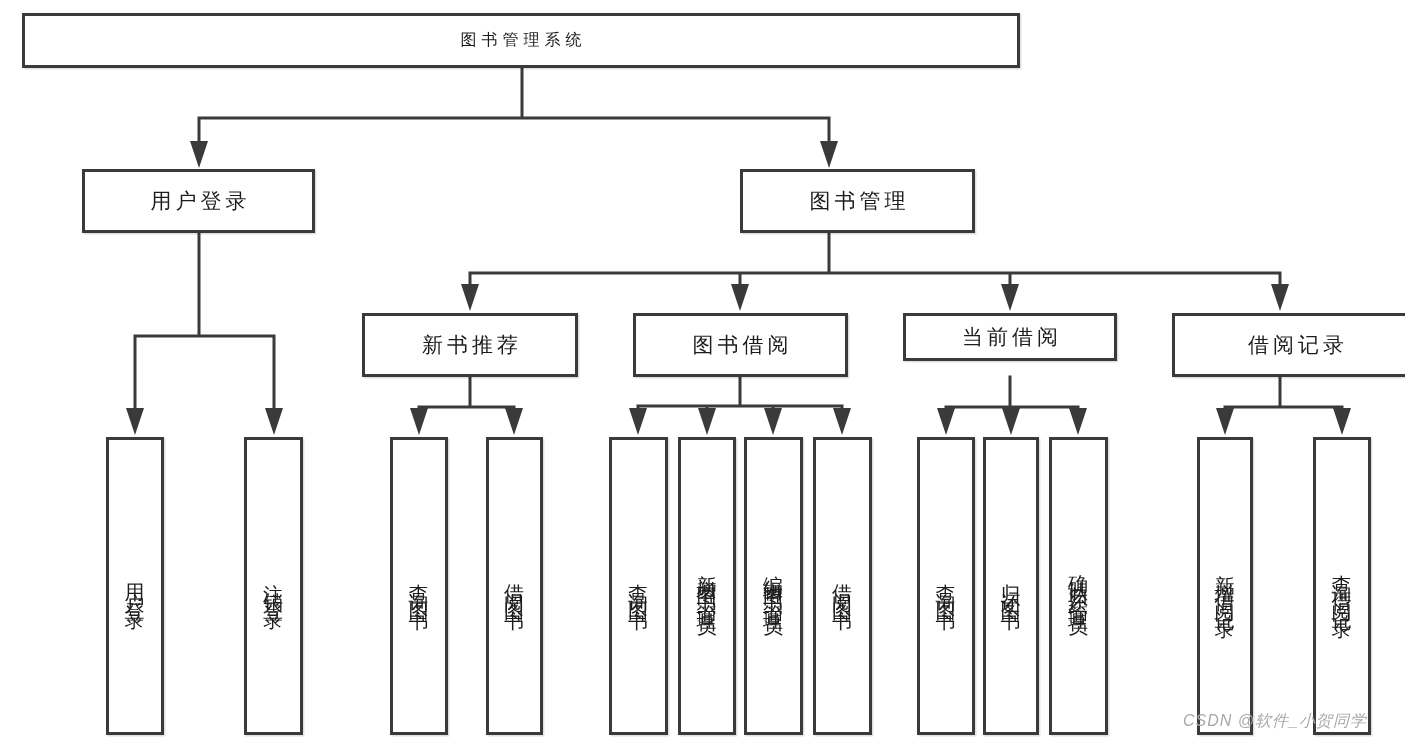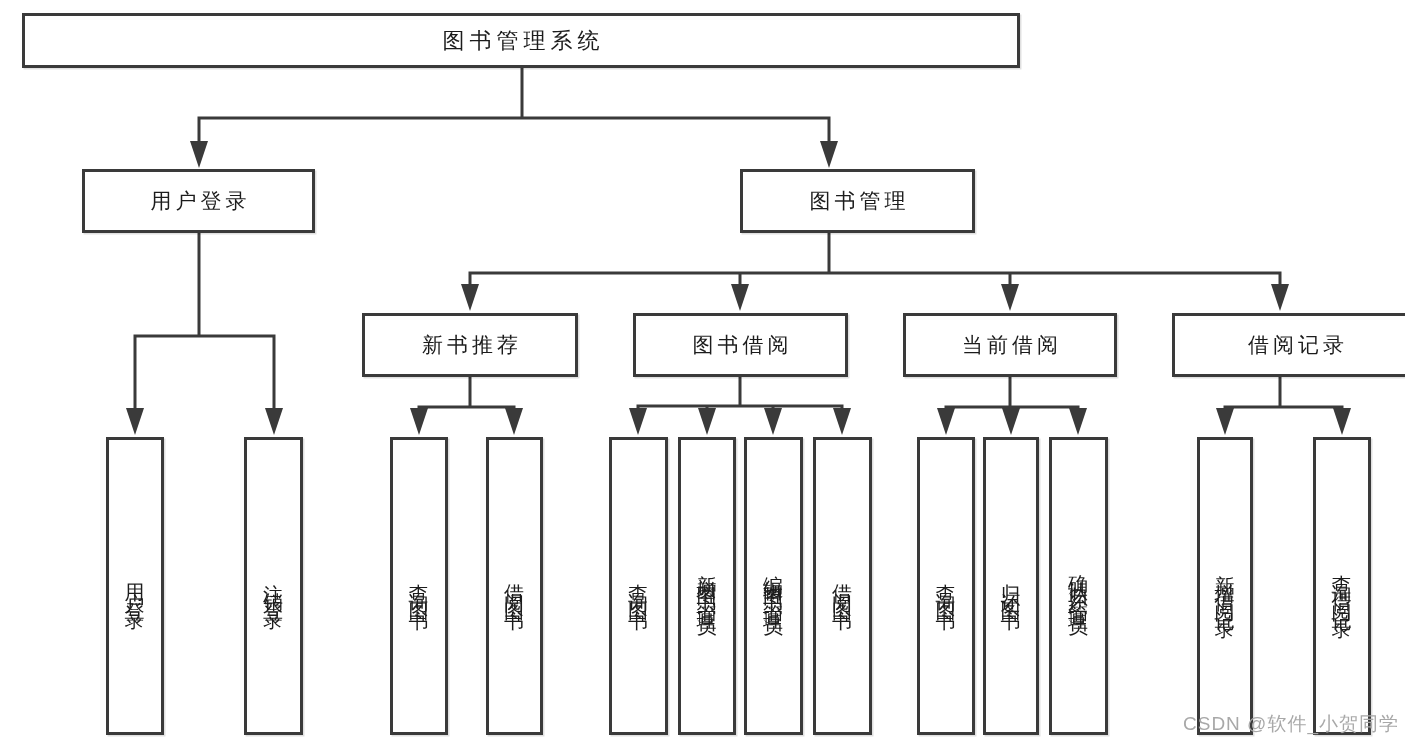--- a/index.html
+++ b/index.html
@@ -13,34 +13,35 @@
   .connectors{position:absolute;left:0;top:0;width:1405px;height:747px;}
   .node{
     position:absolute;box-sizing:border-box;
     border:3px solid var(--line,#3a3a3a);
     background:#fff;
     display:flex;align-items:center;justify-content:center;
     color:var(--text,#1c1c1c);
     box-shadow:1.5px 1.5px 0 rgba(0,0,0,0.12);
   }
   .h-node{font-size:21px;letter-spacing:4px;text-indent:4px;}
-  .root-node{font-size:22px;letter-spacing:5px;text-indent:5px;}
+  .root-node{font-size:16px;letter-spacing:5px;text-indent:5px;}
   .leaf{font-size:20px;}
   .leaf .vtext{
     writing-mode:vertical-rl;
     text-orientation:mixed;
     letter-spacing:9px;
     line-height:1;
     white-space:nowrap;
   }
   .watermark{
     position:absolute;left:1183px;top:711px;
-    font-size:19px;letter-spacing:1px;
+    font-size:16px;letter-spacing:1px;
     color:var(--watermark,#a8a8a8);
     white-space:nowrap;
+    font-style:italic;
   }
 </style>
 </head>
 <body>
 
 <div class="canvas">
 
   <svg class="connectors" width="1405" height="747" viewBox="0 0 1405 747" aria-hidden="true">
     <g stroke="#3a3a3a" stroke-width="3" fill="none" stroke-linecap="square">
 
@@ -84,21 +85,21 @@
     </g>
   </svg>
 
   <div class="node root-node" style="left:22px;top:13px;width:998px;height:55px;">图书管理系统</div>
 
   <div class="node h-node" style="left:82px;top:169px;width:233px;height:64px;">用户登录</div>
   <div class="node h-node" style="left:712px;top:169px;width:235px;height:64px;margin-left:28px;">图书管理</div>
 
   <div class="node h-node" style="left:633px;top:313px;width:215px;height:64px;">图书借阅</div>
   <div class="node h-node" style="left:362px;top:313px;width:216px;height:64px;">新书推荐</div>
-  <div class="node h-node" style="left:903px;top:313px;width:214px;height:64px;">当前借阅</div>
+  <div class="node h-node" style="left:903px;top:313px;width:214px;height:48px;">当前借阅</div>
   <div class="node h-node" style="left:1172px;top:313px;width:248px;height:64px;">借阅记录</div>
 
   <div class="node leaf" style="left:106px;top:437px;width:58px;height:298px;">
     <span class="vtext">用户登录</span>
   </div>
   <div class="node leaf" style="left:244px;top:437px;width:59px;height:298px;">
     <span class="vtext">注销登录</span>
   </div>
 
   <div class="node leaf" style="left:390px;top:437px;width:58px;height:298px;">

